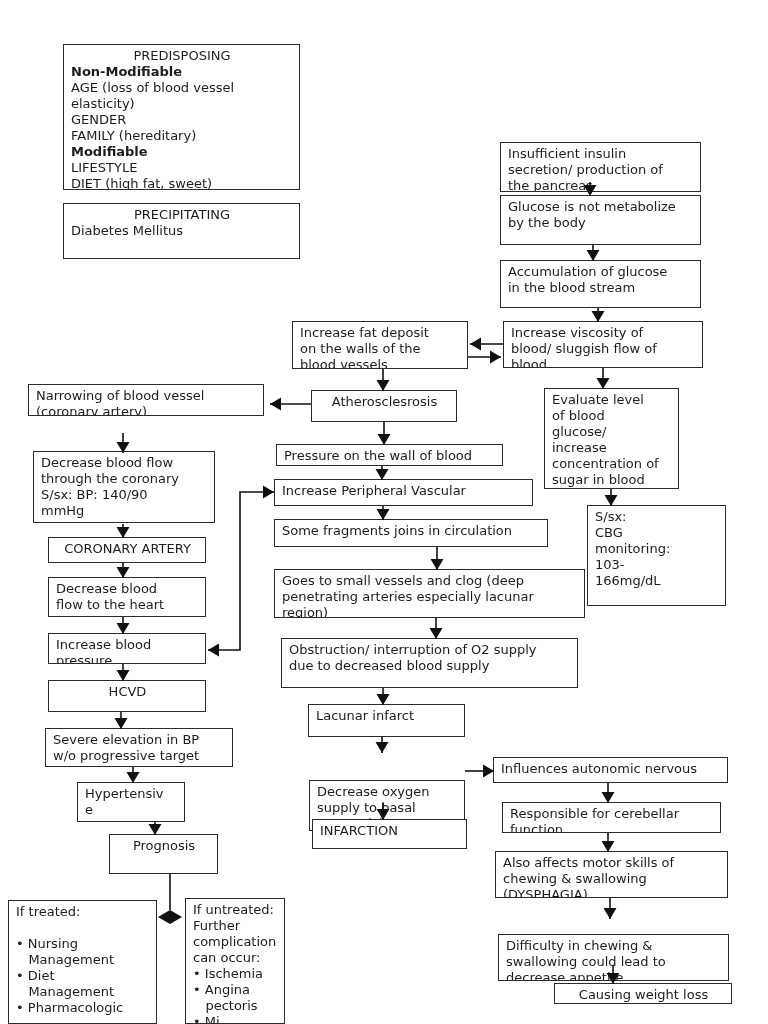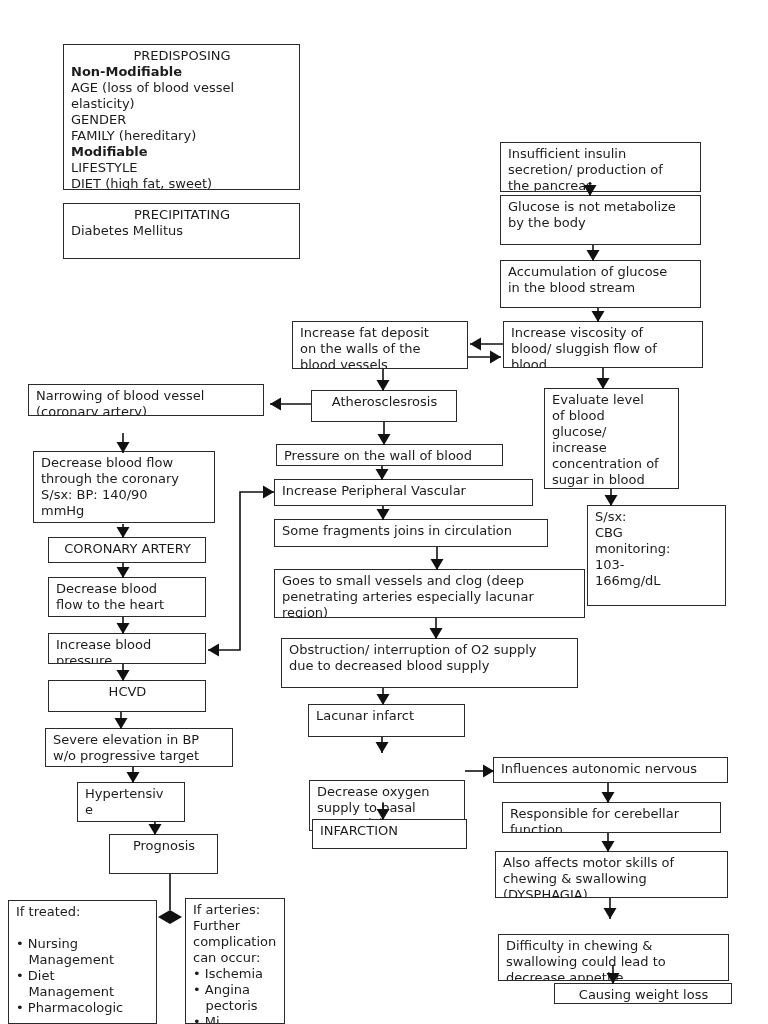--- a/index.html
+++ b/index.html
@@ -179,21 +179,21 @@
     <div class="node" style="left: 8px; top: 900px; width: 149px; height: 124px;">
       <div class="ln">If treated:</div>
       <div class="ln">&nbsp;</div>
       <div class="ln">• Nursing</div>
       <div class="ln">&nbsp;&nbsp;&nbsp;Management</div>
       <div class="ln">• Diet</div>
       <div class="ln">&nbsp;&nbsp;&nbsp;Management</div>
       <div class="ln">• Pharmacologic</div>
     </div>
     <div class="node" style="left: 185px; top: 898px; width: 100px; height: 126px;">
-      <div class="ln">If arteries:</div>
+      <div class="ln">If untreated:</div>
       <div class="ln">Further</div>
       <div class="ln">complication</div>
       <div class="ln">can occur:</div>
       <div class="ln">• Ischemia</div>
       <div class="ln">• Angina</div>
       <div class="ln">&nbsp;&nbsp;&nbsp;pectoris</div>
       <div class="ln">• Mi</div>
     </div>
     <svg class="connector-layer" width="768" height="1024">
       <g>

